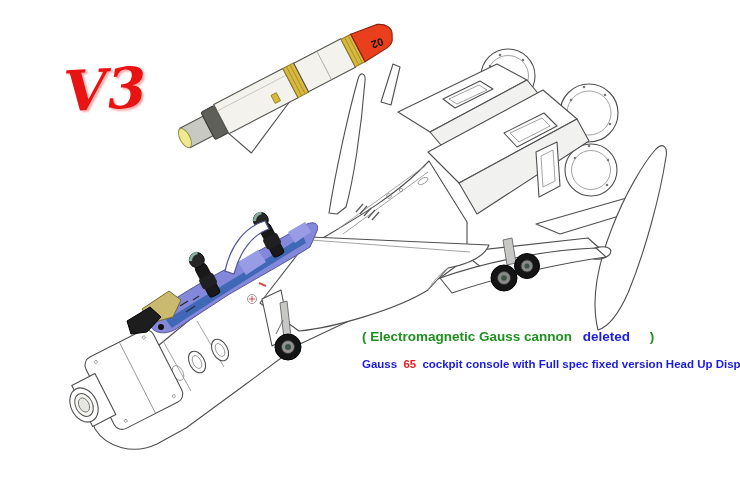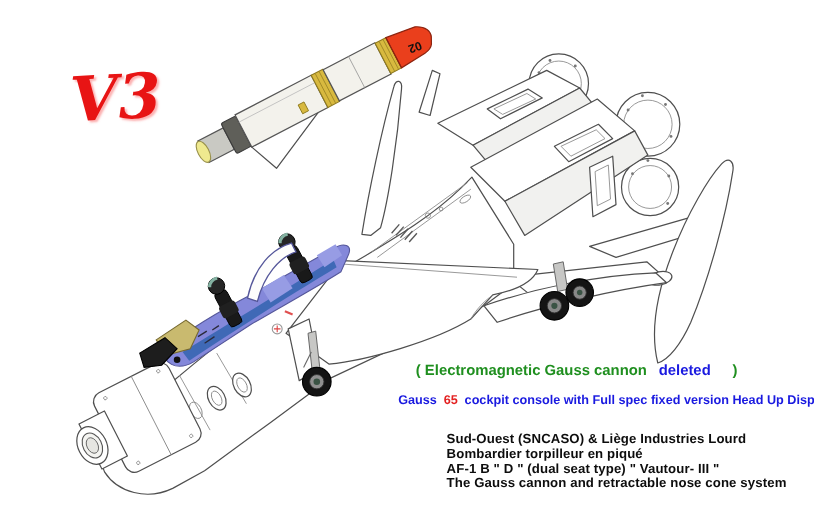--- a/index.html
+++ b/index.html
@@ -5,21 +5,21 @@
   html,body{margin:0;padding:0;background:#ffffff;width:740px;height:480px;overflow:hidden;
             font-family:"Liberation Sans",sans-serif;}
   .stage{position:relative;width:740px;height:480px;background:#fff;}
   .stage svg{position:absolute;left:0;top:0;}
 
   .logo{position:absolute;left:64px;top:56px;font-family:"DejaVu Serif",serif;
         font-style:italic;font-weight:bold;font-size:56px;color:#e81414;
         text-shadow:2px 2px 2px rgba(250,110,110,.55);transform:rotate(-3deg);}
 
   .gauss{position:absolute;left:362px;top:329px;font-size:13.5px;font-weight:bold;white-space:nowrap;}
-  .gauss .grn{color:#1f8f1f;margin-left:16px;}
+  .gauss .grn{color:#1f8f1f;}
   .gauss .blu{color:#1a1ae0;margin-left:7px;}
   .gauss .grn2{color:#1f8f1f;margin-left:16px;}
 
   .blockline{position:absolute;left:362px;top:358px;font-size:11.5px;font-weight:bold;
              white-space:nowrap;color:#1a1ae0;}
   .blockline .num{color:#e32020;margin:0 3px;}
 
   .spec{position:absolute;left:406px;top:393px;font-size:12px;font-weight:bold;color:#0d0d0d;
         line-height:13.4px;letter-spacing:.1px;white-space:nowrap;}
 
@@ -210,20 +210,14 @@
     <span class="blu">deleted</span>
     <span class="grn2">)</span>
   </div>
 
   <div class="blockline">
     <span>Gauss</span>
     <span class="num">65</span>
     <span>cockpit console with Full spec fixed version Head Up Display</span>
   </div>
 
-  <div class="spec">
-    <div>Sud-Ouest (SNCASO) &amp; Liège Industries Lourd</div>
-    <div>Bombardier torpilleur en piqué</div>
-    <div>AF-1 B " D " (dual seat type)  " Vautour- III "</div>
-    <div>The  Gauss cannon and retractable nose cone  system</div>
-  </div>
 
 </div>
 
 </body></html>

